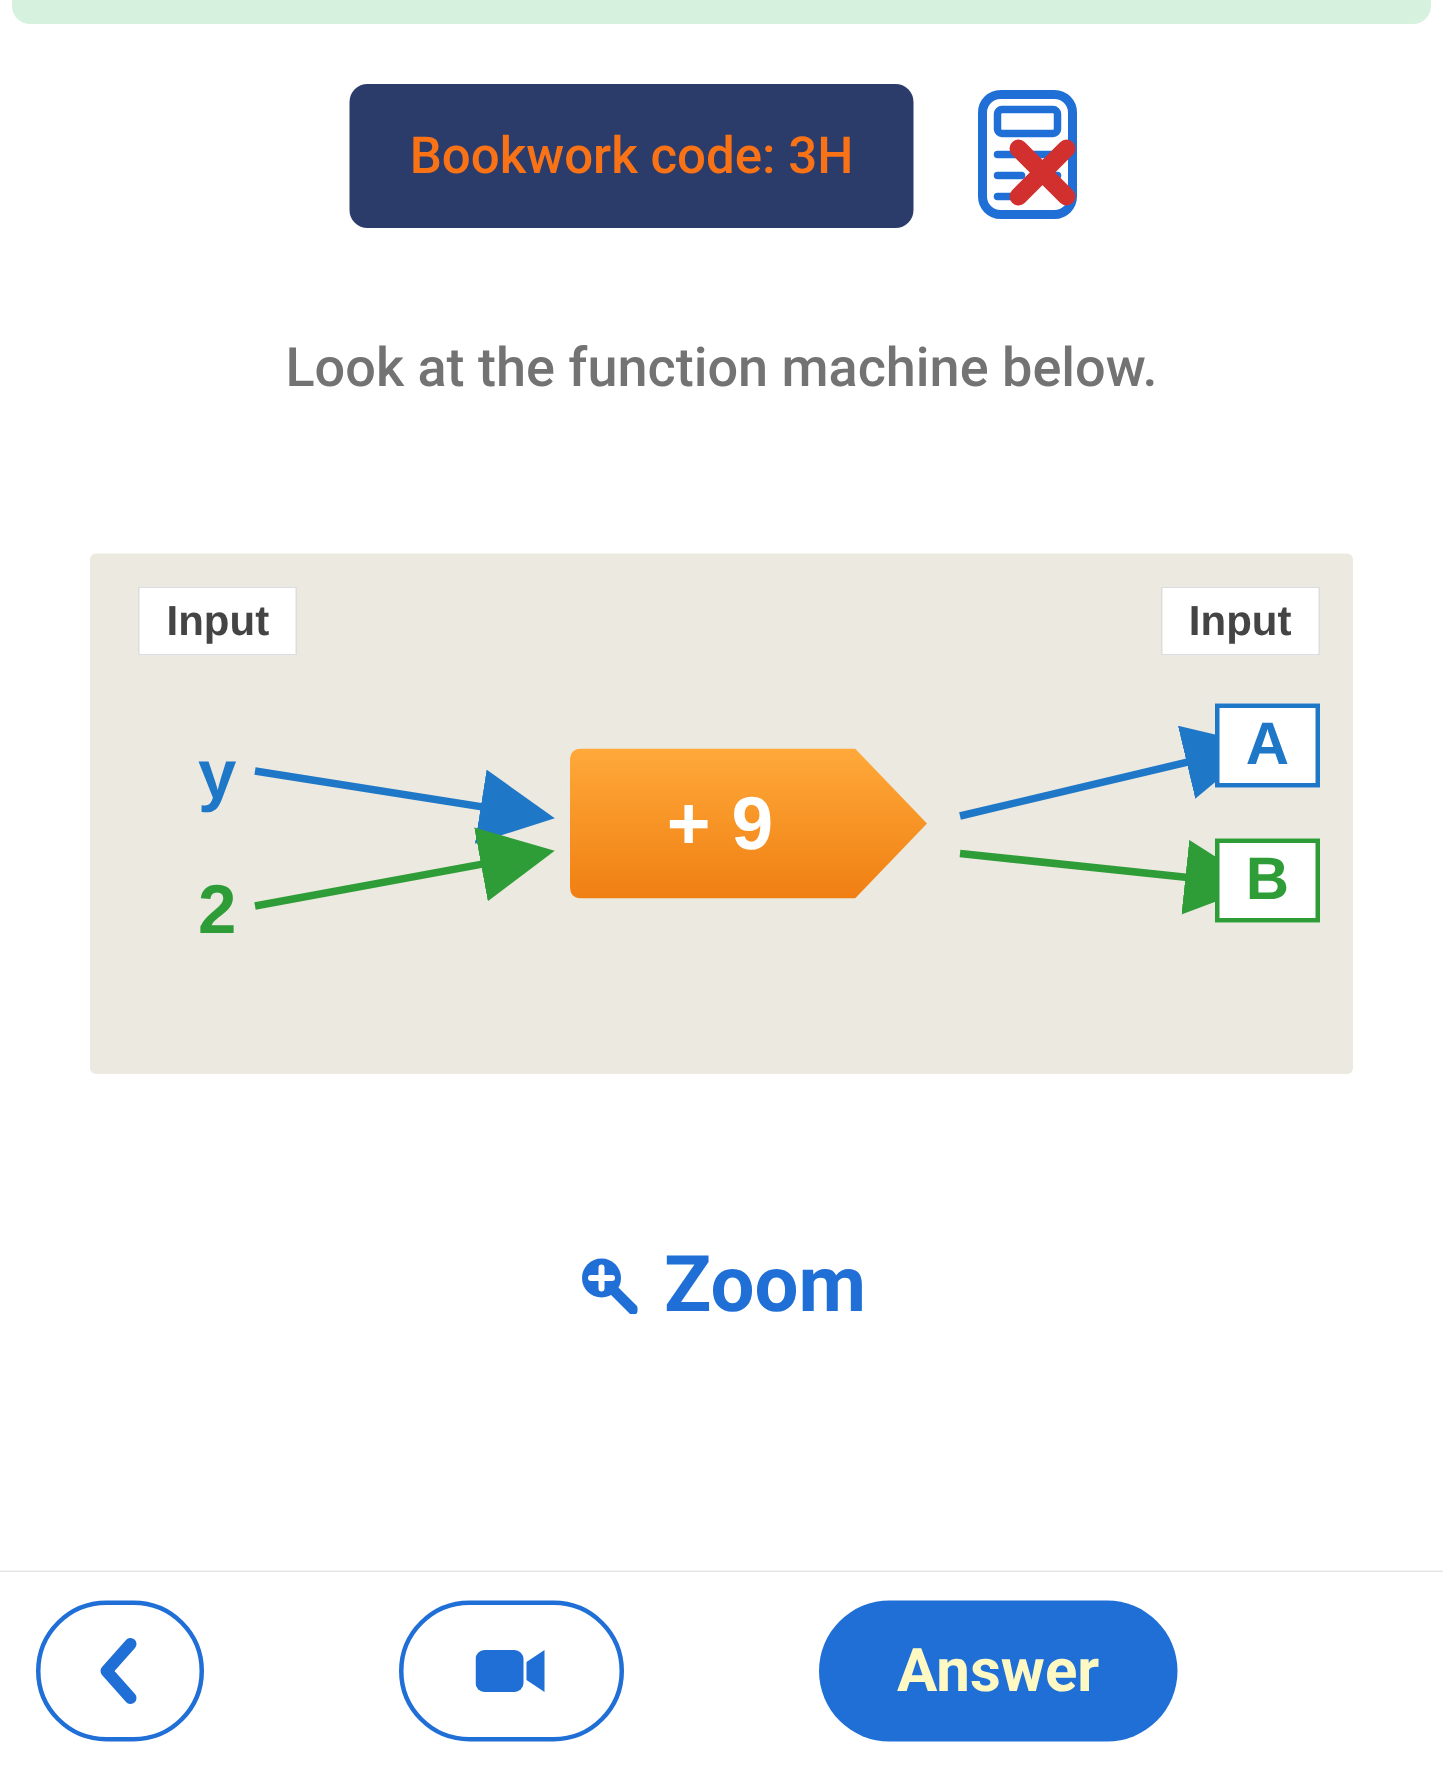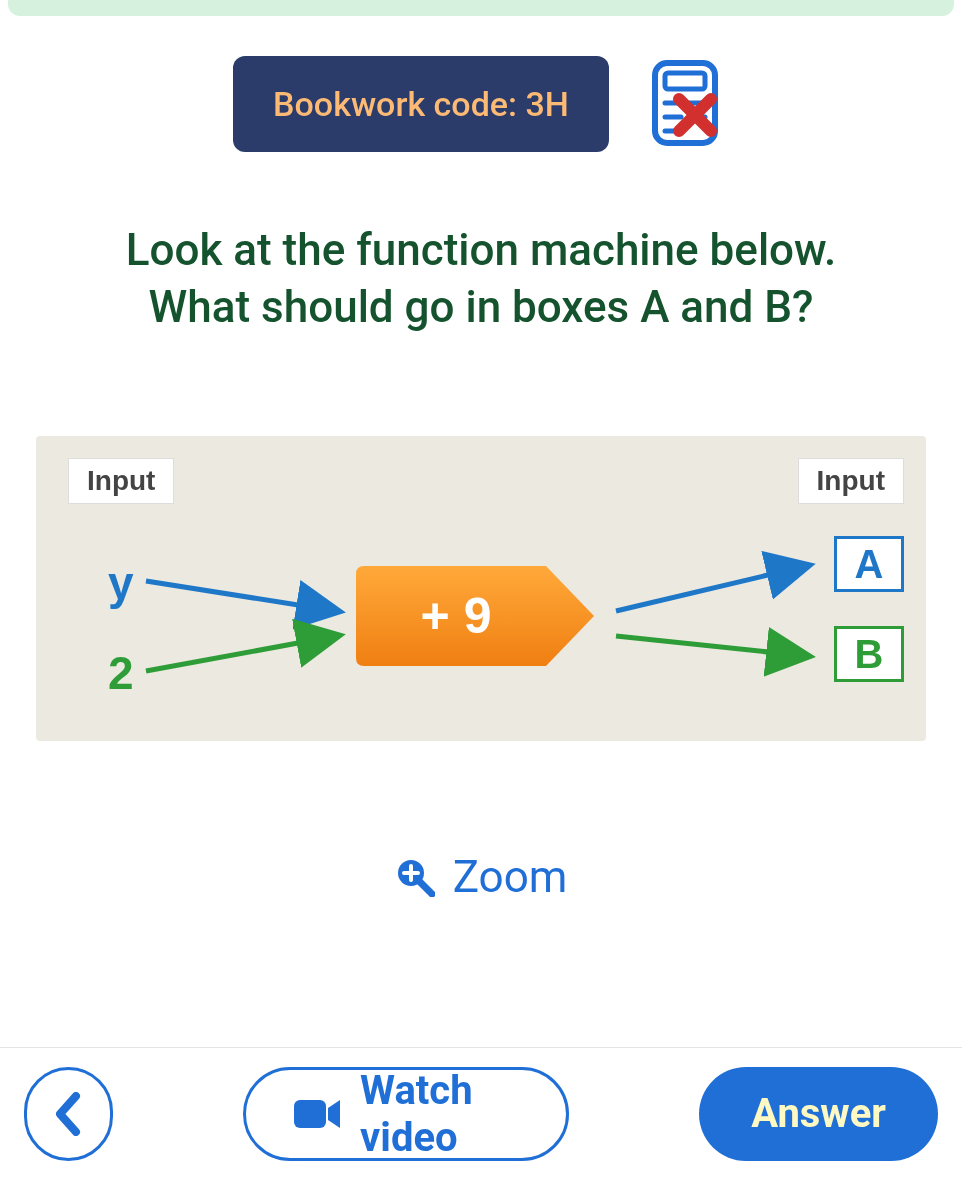--- a/index.html
+++ b/index.html
@@ -1,36 +1,36 @@
 <!DOCTYPE html>
 <html><head>
 <meta charset="utf-8">
 <style>
   * { box-sizing: border-box; margin: 0; padding: 0; }
   html, body { width: 962px; height: 1179px; font-family: -apple-system, BlinkMacSystemFont, "Segoe UI", Roboto, sans-serif; background: #fff; overflow: hidden; }
   .top-bar { height: 16px; background: #d6f2de; border-radius: 0 0 12px 12px; margin: 0 8px; }
   .header-row { display: flex; align-items: center; justify-content: center; gap: 40px; margin-top: 40px; }
-  .bookwork-badge { background: #2b3c6b; color: #fdba74; font-size: 34px; padding: 28px 40px; border-radius: 12px; font-weight: 500; }
+  .bookwork-badge { background: #2b3c6b; color: #f97316; font-size: 34px; padding: 28px 40px; border-radius: 12px; font-weight: 500; }
   .calc-wrap { position: relative; width: 80px; height: 90px; }
-  .question { text-align: center; color: #14532d; font-size: 44px; font-weight: 500; line-height: 1.3; margin: 70px 40px 0; }
-  .diagram { background: #ebe9e0; margin: 100px 36px 0; border-radius: 4px; position: relative; height: 305px; }
+  .question { text-align: center; color: #737373; font-size: 36px; font-weight: 500; line-height: 1.3; margin: 70px 40px 0; }
+  .diagram { background: #ebe9e0; margin: 100px 60px 0; border-radius: 4px; position: relative; height: 347px; }
   .io-label { position: absolute; background: #fff; color: #444; font-size: 28px; font-weight: 700; padding: 6px 18px; border: 1px solid #ddd; font-family: Arial, sans-serif; }
   .io-input { top: 22px; left: 32px; }
   .io-output { top: 22px; right: 22px; }
   .val { position: absolute; font-family: Arial, sans-serif; font-weight: 700; font-size: 46px; }
   .val-y { color: #1f77c8; left: 72px; top: 120px; }
   .val-2 { color: #2e9d37; left: 72px; top: 210px; }
   .op-arrow { position: absolute; left: 320px; top: 130px; width: 240px; height: 100px; }
   .op-shape { position: absolute; left:0; top:0; width:100%; height:100%; }
   .op-text { position: absolute; left: 0; top: 0; width: 200px; height: 100px; display:flex; align-items:center; justify-content:center; color:#fff; font-size:50px; font-weight:700; font-family: Arial, sans-serif; }
   .box { position: absolute; width: 70px; height: 56px; display:flex; align-items:center; justify-content:center; font-size: 40px; font-weight: 700; font-family: Arial, sans-serif; background:#fff; }
   .box-a { border: 3px solid #1f77c8; color:#1f77c8; right: 22px; top: 100px; }
   .box-b { border: 3px solid #2e9d37; color:#2e9d37; right: 22px; top: 190px; }
   .zoom-row { text-align:center; margin-top: 110px; }
-  .zoom-link { color:#1f6fd6; font-size:44px; font-weight:400; display:inline-flex; align-items:center; gap:18px; cursor:pointer; }
+  .zoom-link { color:#1f6fd6; font-size:52px; font-weight:700; display:inline-flex; align-items:center; gap:18px; cursor:pointer; }
   .footer { position:absolute; bottom:0; left:0; right:0; border-top:1px solid #e5e5e5; height:132px; display:flex; align-items:center; padding: 0 24px; gap: 130px; background:#fff; }
   .back-btn { width:112px; height:94px; border:3px solid #1f6fd6; border-radius:50px; display:flex; align-items:center; justify-content:center; cursor:pointer; }
   .pill { height:94px; border-radius:60px; display:flex; align-items:center; justify-content:center; font-size:40px; font-weight:700; cursor:pointer; }
   .watch { border:3px solid #1f6fd6; color:#1f6fd6; padding: 0 48px; gap:18px; }
   .answer { background:#1f6fd6; color:#fef9c3; padding: 0 52px; }
   svg { display:block; }
 </style>
 </head>
 <body>
 
@@ -50,21 +50,20 @@
       <g transform="translate(46,56)">
         <line x1="-16" y1="-16" x2="16" y2="16" stroke="#d22f2f" stroke-width="12" stroke-linecap="round"></line>
         <line x1="16" y1="-16" x2="-16" y2="16" stroke="#d22f2f" stroke-width="12" stroke-linecap="round"></line>
       </g>
     </svg>
   </div>
 </div>
 
 <div class="question">
   <span>Look at the function machine below.</span><br>
-  <span>What should go in boxes A and B?</span>
 </div>
 
 <div class="diagram">
   <div class="io-label io-input">Input</div>
   <div class="io-label io-output">Input</div>
 
   <div class="val val-y">y</div>
   <div class="val val-2">2</div>
 
   <svg width="882" height="305" style="position:absolute;left:0;top:0;pointer-events:none">
@@ -121,18 +120,17 @@
       </svg>
     </span>
   </div>
   <div class="pill watch">
     <span>
       <svg width="48" height="36" viewBox="0 0 48 36">
         <rect x="0" y="4" width="32" height="28" rx="6" fill="#1f6fd6"></rect>
         <path d="M34 12 L46 4 V32 L34 24 Z" fill="#1f6fd6"></path>
       </svg>
     </span>
-    <span>Watch video</span>
   </div>
   <div class="pill answer">
     <span>Answer</span>
   </div>
 </div>
 
 </body></html>

